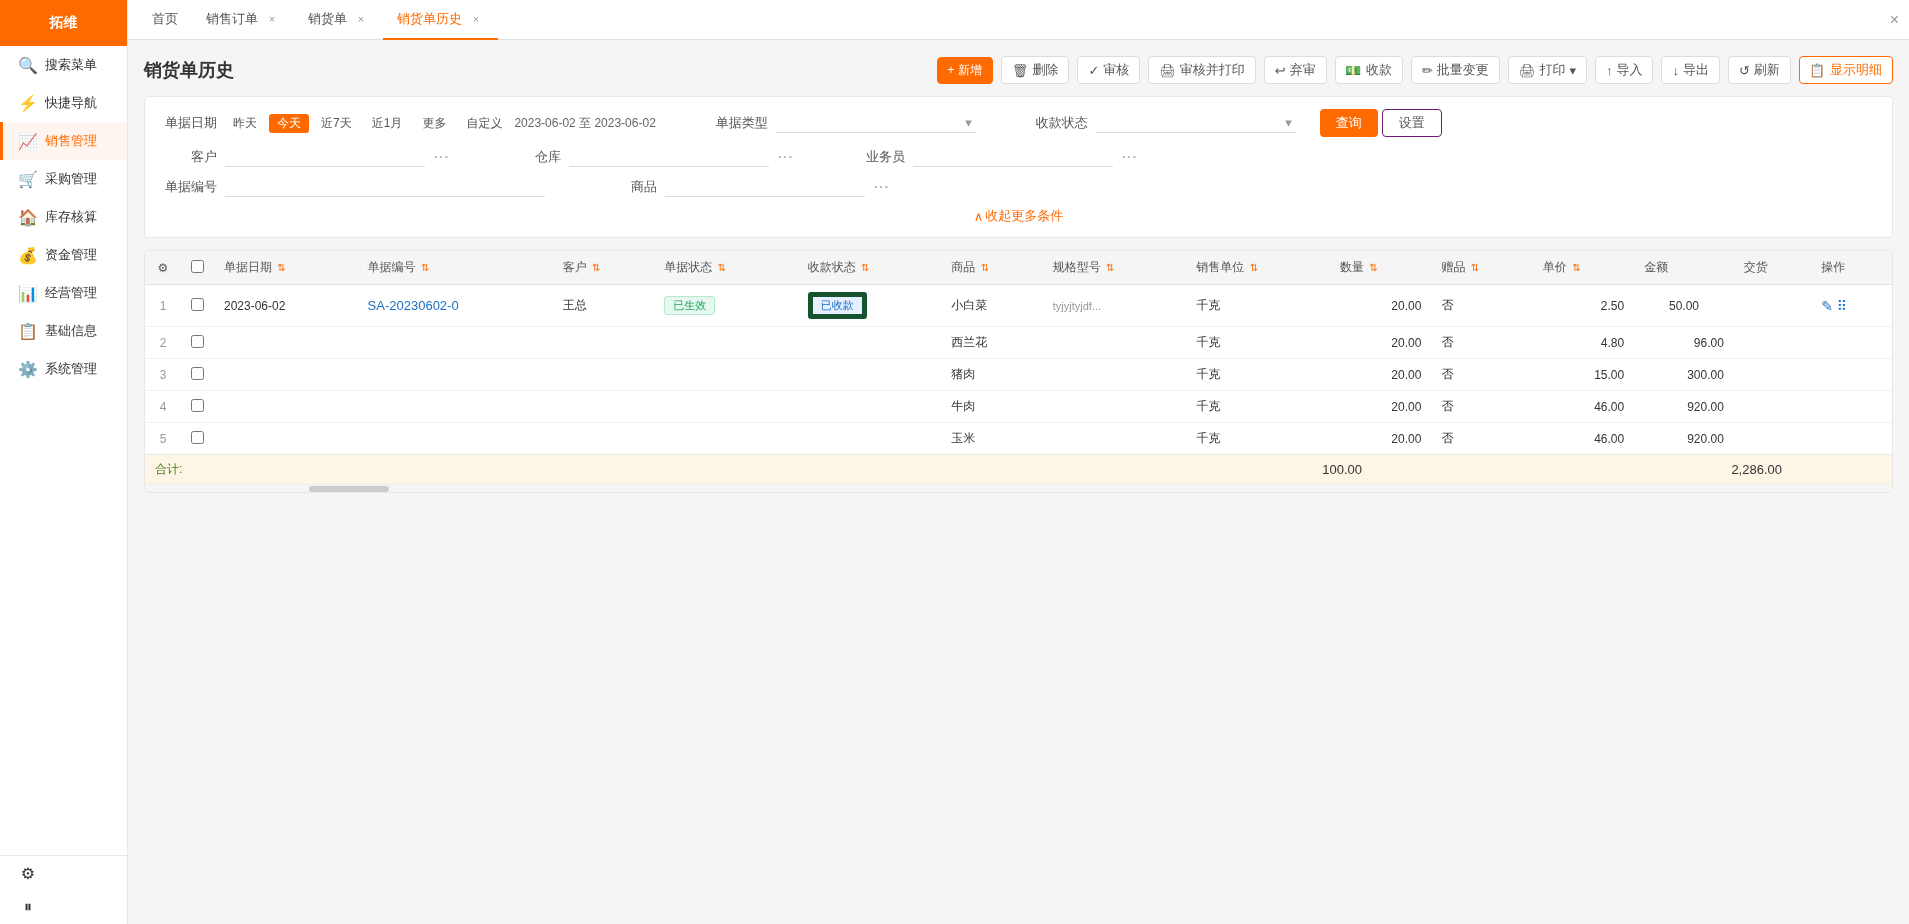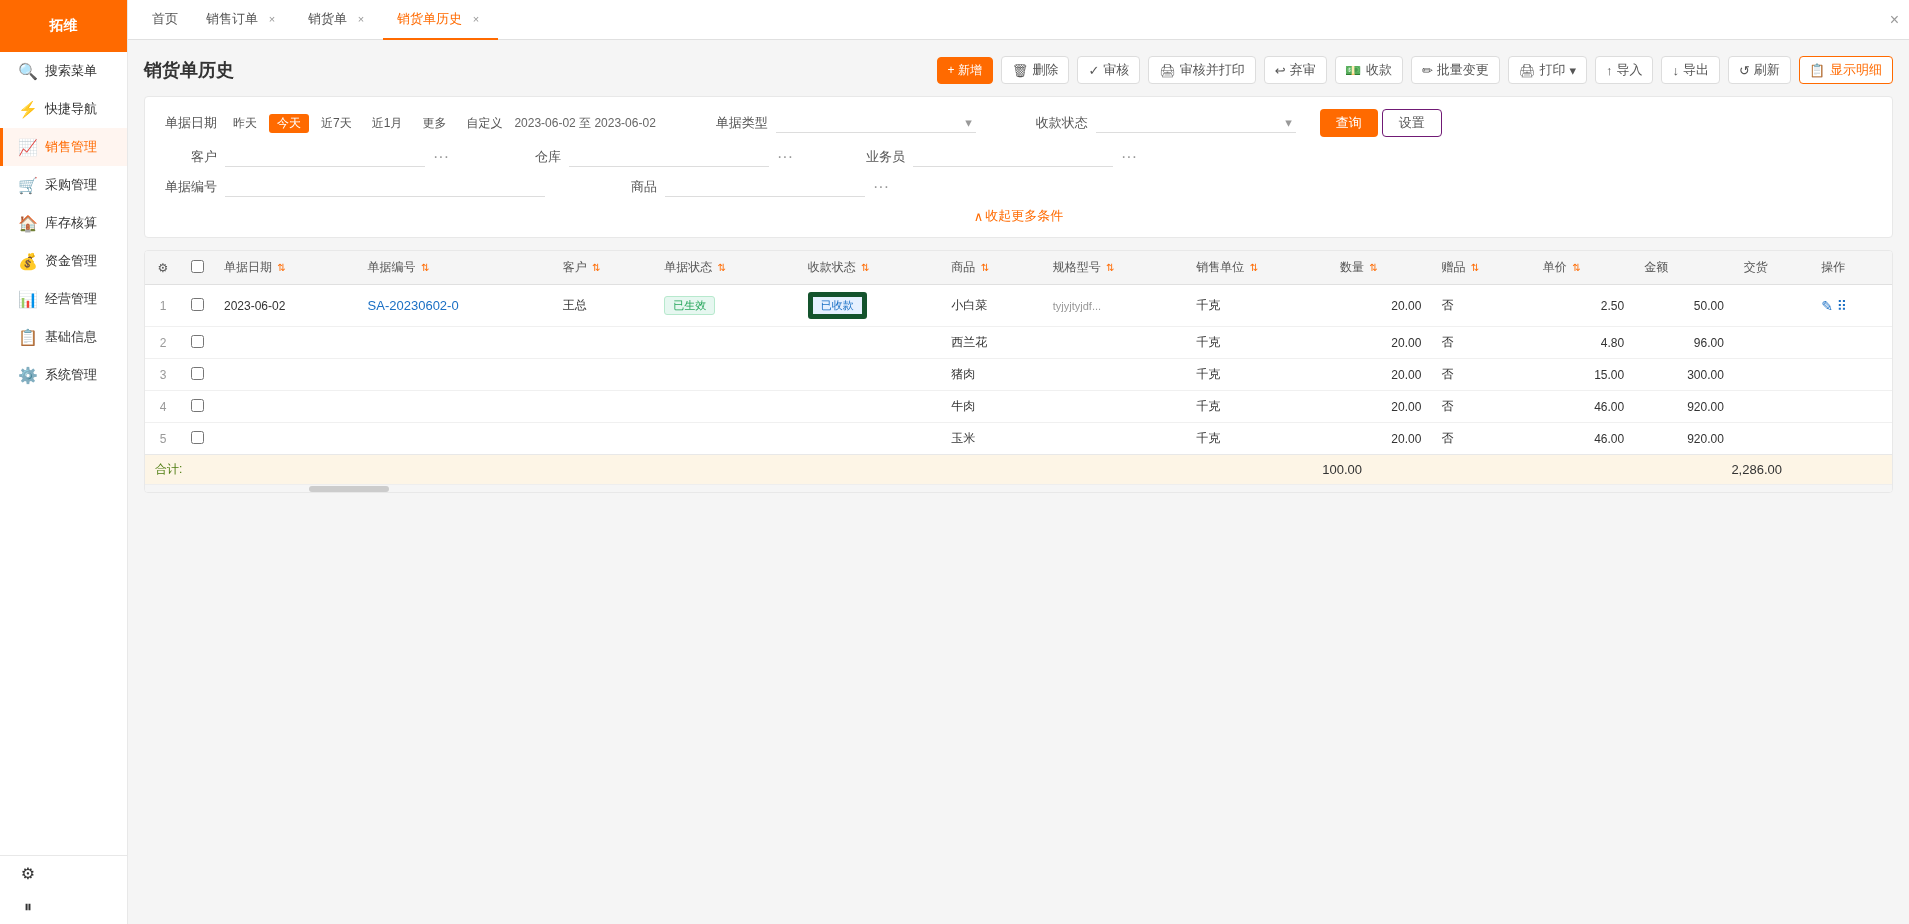--- a/index.html
+++ b/index.html
@@ -1,20 +1,20 @@
 <!DOCTYPE html>
 <html><head>
   <meta charset="utf-8">
   <style>
     * { box-sizing: border-box; margin: 0; padding: 0; font-family: 'Microsoft YaHei', Arial, sans-serif; font-size: 13px; }
     body { display: flex; height: 924px; overflow: hidden; background: #f5f5f5; }
     
     
     .sidebar { width: 128px; background: #fff; border-right: 1px solid #e8e8e8; display: flex; flex-direction: column; height: 100%; flex-shrink: 0; }
-    .sidebar-logo { height: 52px; background: #ff6a00; display: flex; align-items: center; justify-content: center; color: #fff; font-size: 14px; font-weight: bold; }
+    .sidebar-logo { height: 46px; background: #ff6a00; display: flex; align-items: center; justify-content: center; color: #fff; font-size: 14px; font-weight: bold; }
     .sidebar-item { display: flex; align-items: center; padding: 10px 16px; cursor: pointer; color: #333; gap: 8px; border-left: 3px solid transparent; }
     .sidebar-item.active { color: #ff6a00; border-left-color: #ff6a00; background: #fff5f0; }
     .sidebar-item-icon { width: 18px; height: 18px; display: flex; align-items: center; justify-content: center; font-size: 16px; }
     .sidebar-bottom { margin-top: auto; border-top: 1px solid #e8e8e8; }
     .sidebar-bottom .sidebar-item { padding: 8px 16px; }
     
     
     .main { flex: 1; display: flex; flex-direction: column; overflow: hidden; }
     
     
@@ -321,21 +321,21 @@
     <td><a style="color:#1a6fc4;text-decoration:none;cursor:pointer;">SA-20230602-0</a></td>
     <td>王总</td>
     <td><span class="badge badge-green">已生效</span></td>
     <td><span class="badge badge-blue">已收款</span></td>
     <td>小白菜</td>
     <td style="color:#999;font-size:11px;">tyjyjtyjdf...</td>
     <td>千克</td>
     <td style="text-align:right;">20.00</td>
     <td>否</td>
     <td style="text-align:right;">2.50</td>
-    <td style="text-align:right;">50.00</td>
+    <td style="text-align:center;">50.00</td>
     <td></td>
     <td>
                 <div class="action-btns">
       <span class="action-btn" style="color:#1a6fc4;font-size:14px;">✎</span>
       <span class="action-btn" style="color:#1a6fc4;font-size:14px;">⠿</span>
     </div>
               </td>
   </tr>
             <tr>
     <td style="text-align:center;color:#999;">2</td>

